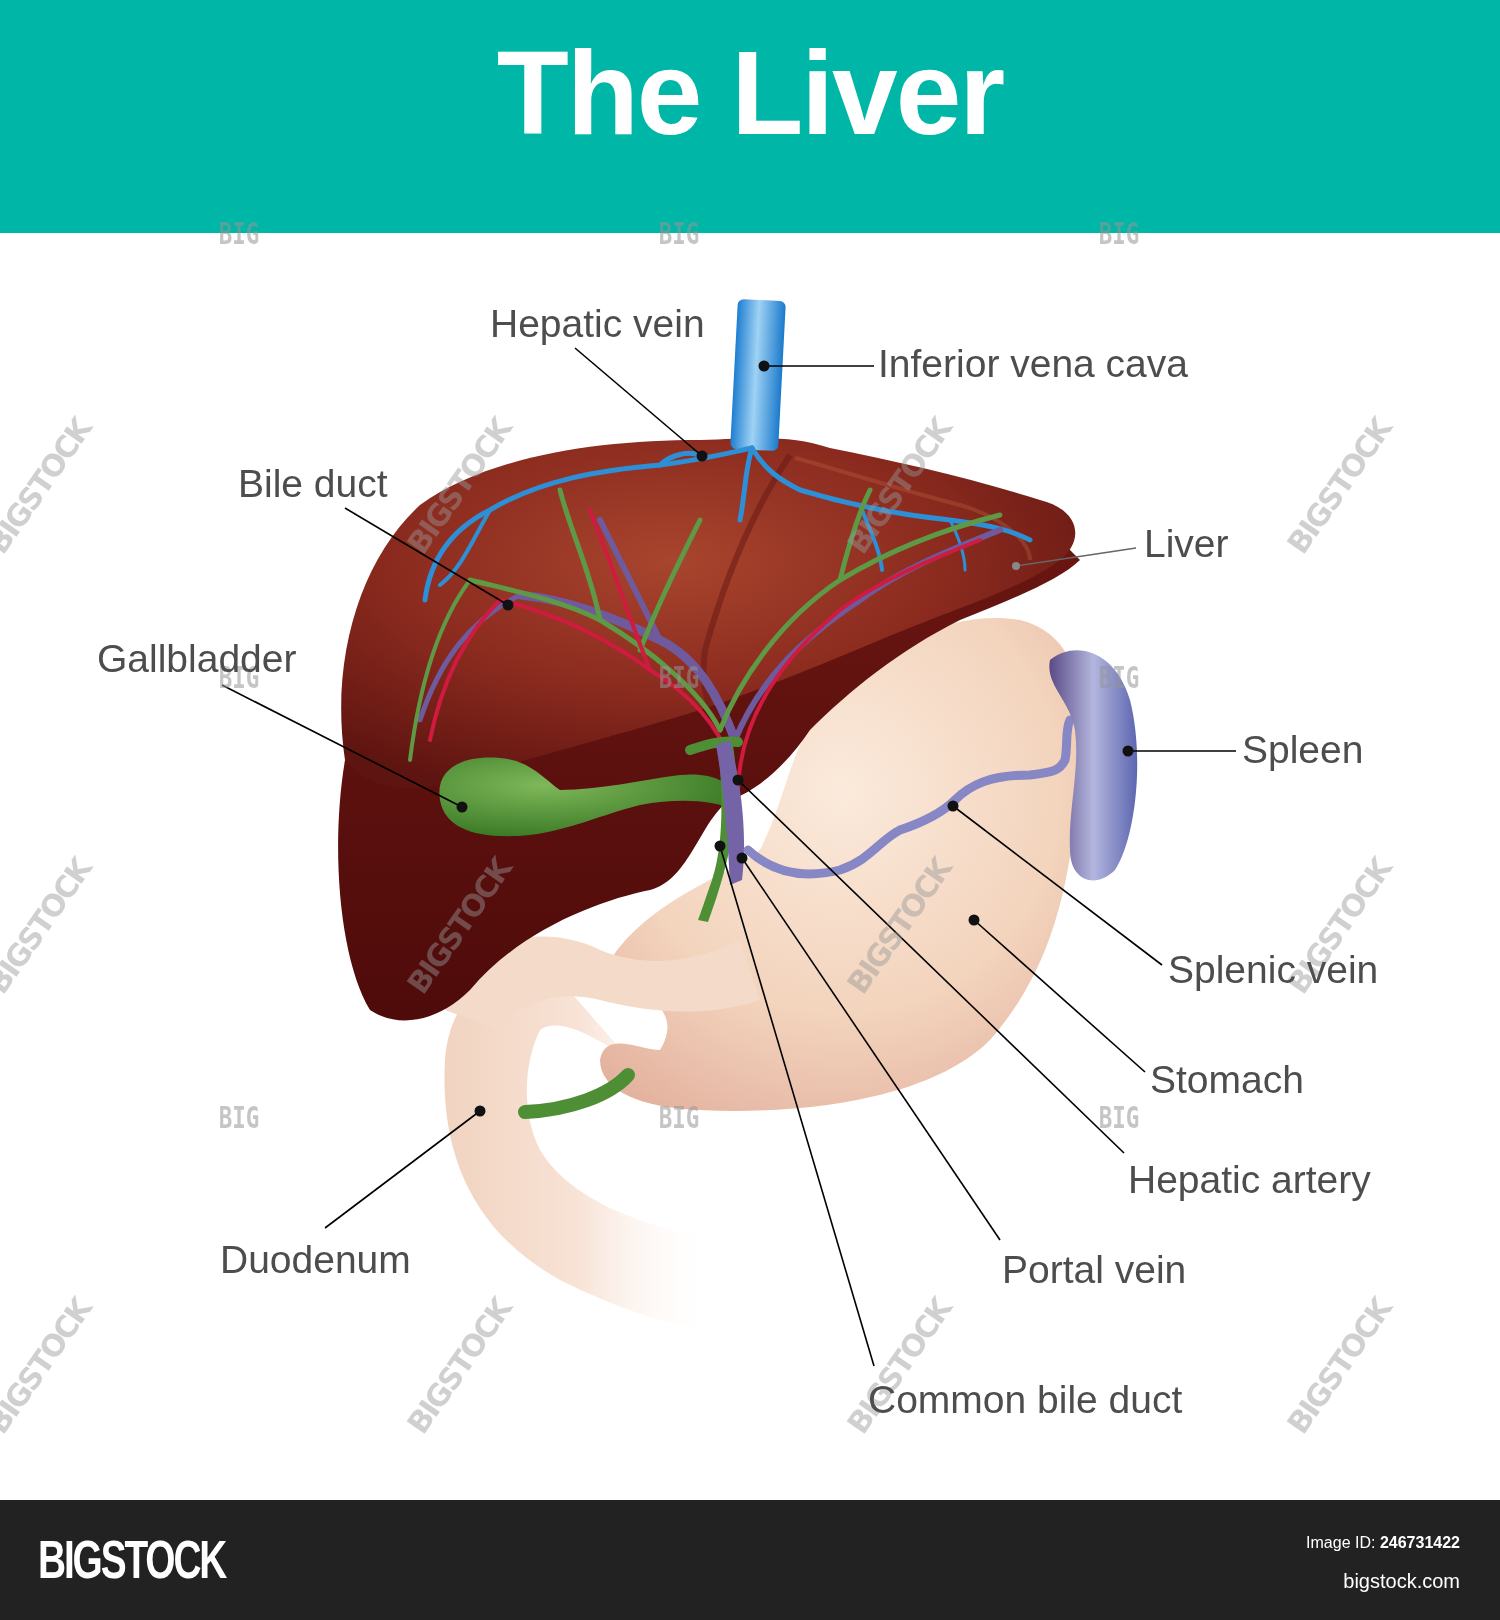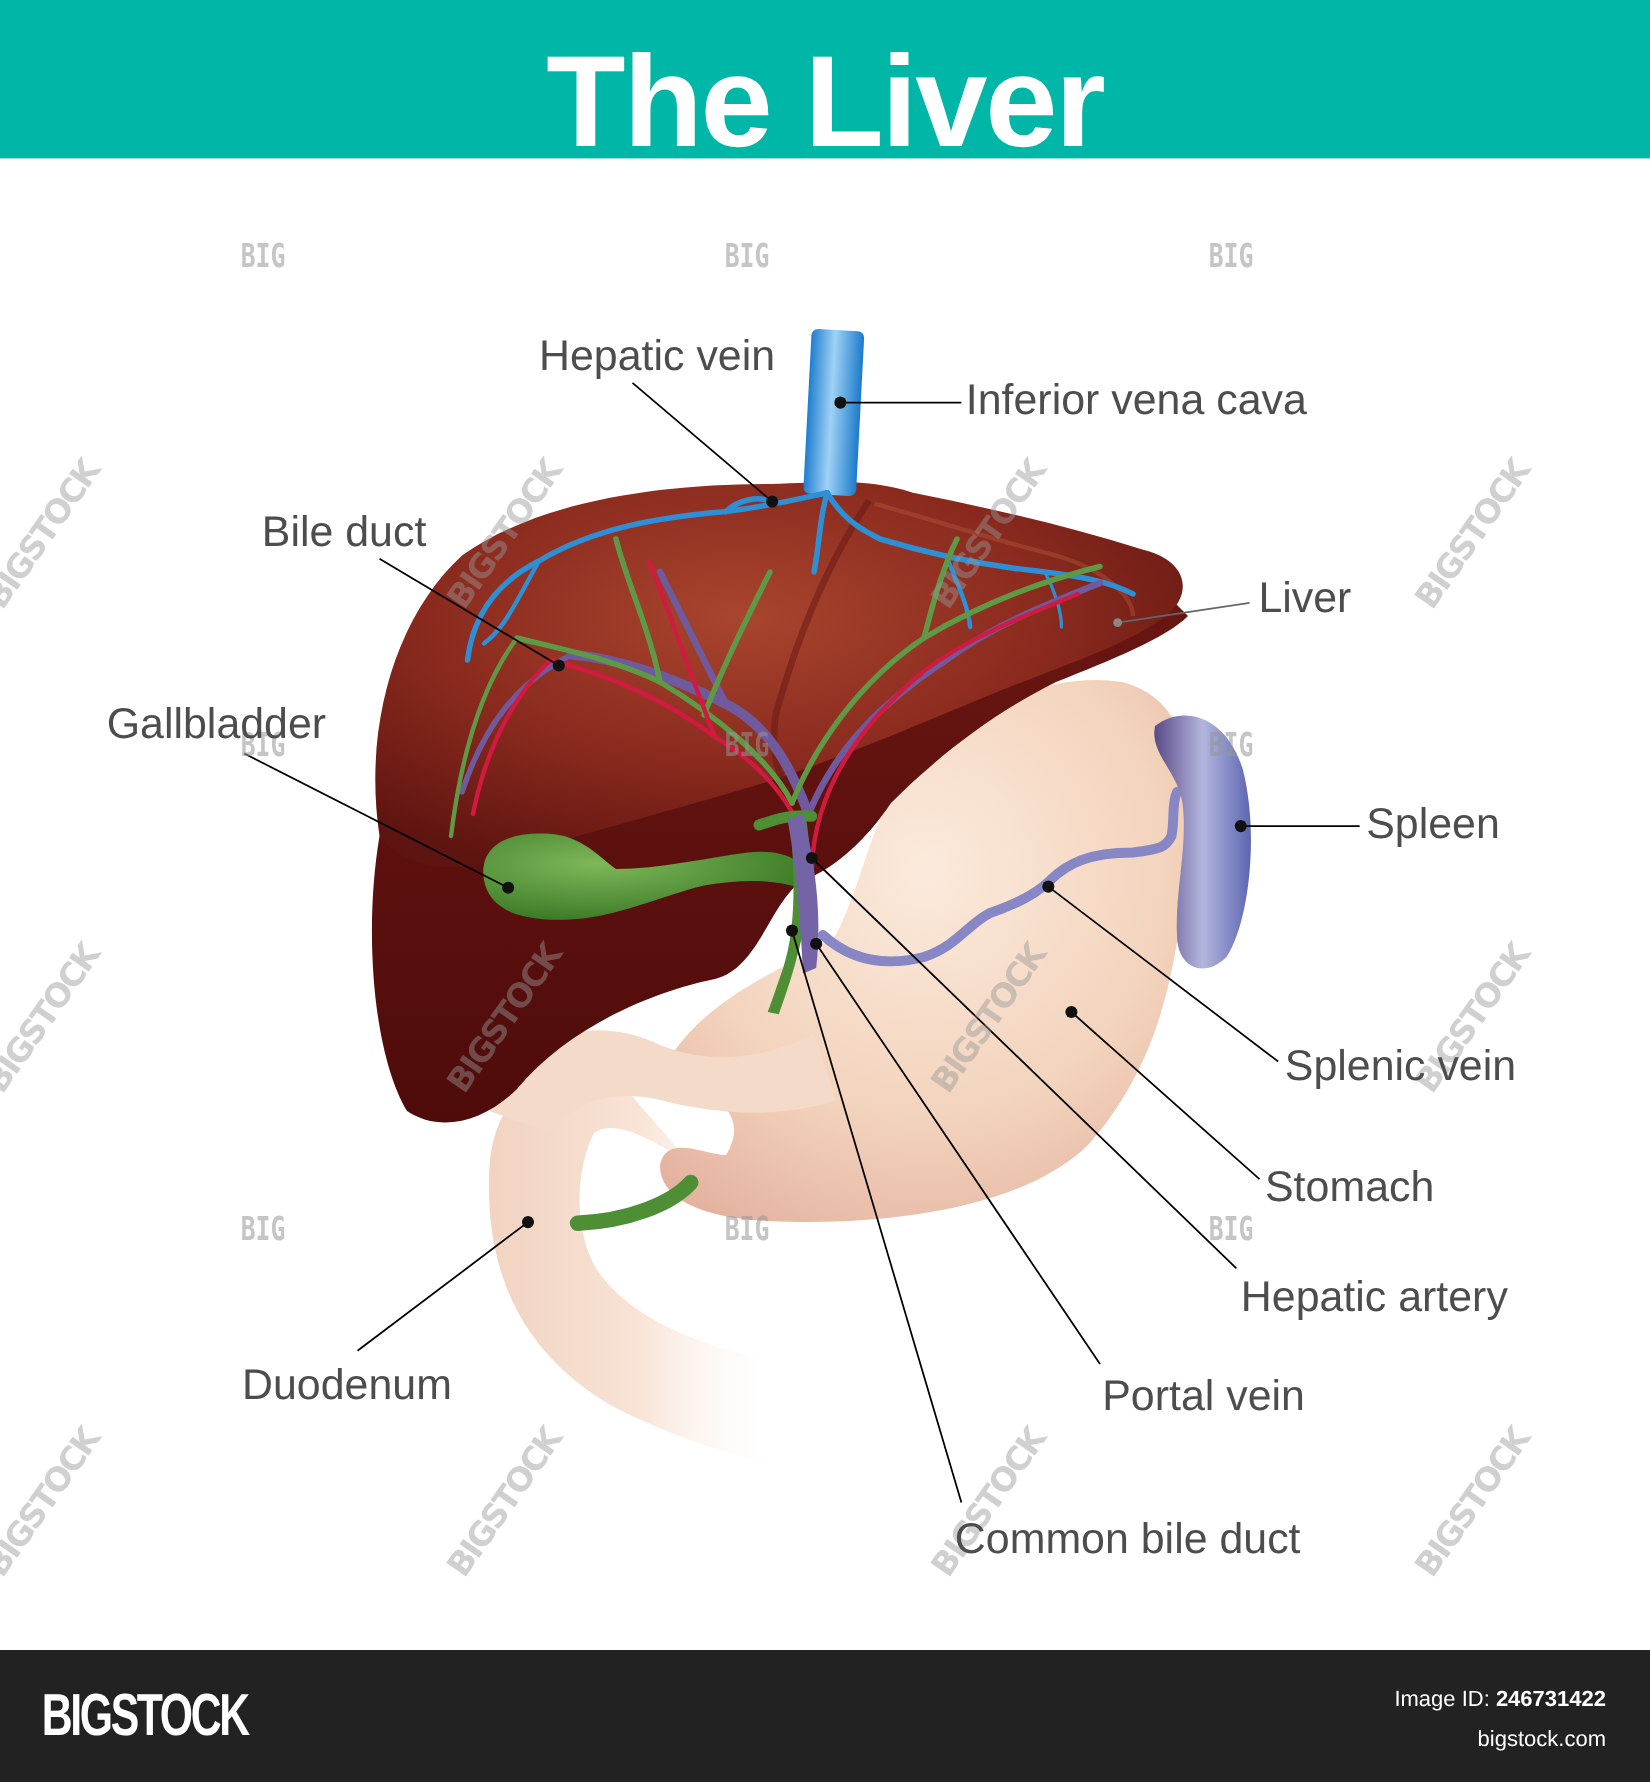--- a/index.html
+++ b/index.html
@@ -1,24 +1,24 @@
 <!DOCTYPE html>
 <html><head>
 <meta charset="utf-8">
 <style>
   html, body { margin: 0; padding: 0; }
   body { width: 1500px; height: 1620px; position: relative; overflow: hidden; background: #ffffff; font-family: "Liberation Sans", sans-serif; }
-  .header { position: absolute; left: 0; top: 0; width: 1500px; height: 144px; background: #00b6a6; }
+  .header { position: absolute; left: 0; top: 0; width: 1500px; height: 233px; background: #00b6a6; }
   .title { position: absolute; left: 0; top: 28px; width: 1500px; text-align: center; color: #ffffff; font-family: "Liberation Sans", sans-serif; font-weight: bold; font-size: 118px; line-height: 130px; letter-spacing: -2px; }
   .label { position: absolute; color: #4d4d4d; font-family: "Liberation Sans", sans-serif; font-size: 39px; line-height: 44px; white-space: nowrap; }
   .wm { position: absolute; color: rgba(150,150,150,0.45); font-family: "DejaVu Sans", sans-serif; font-weight: bold; font-size: 30px; letter-spacing: -2px; transform: rotate(-55deg); transform-origin: left top; pointer-events: none; }
   .wm-big { position: absolute; color: rgba(150,150,150,0.55); font-family: "DejaVu Sans Mono", monospace; font-weight: bold; font-size: 30px; transform: scaleX(0.75); pointer-events: none; }
   .footer { position: absolute; left: 0; top: 1500px; width: 1500px; height: 120px; background: #222222; }
   .brand { position: absolute; left: 38px; top: 28px; color: #ffffff; font-family: "Liberation Sans", sans-serif; font-weight: bold; font-size: 54px; letter-spacing: -3px; transform: scaleX(0.72); transform-origin: left center; }
-  .imgid { position: absolute; right: 40px; top: 34px; color: #ffffff; font-family: "Liberation Sans", sans-serif; font-size: 20px; text-align: right; }
+  .imgid { position: absolute; right: 40px; top: 34px; color: #ffffff; font-family: "Liberation Sans", sans-serif; font-size: 16px; text-align: right; }
   .imgid b { font-weight: bold; }
   .site { position: absolute; right: 40px; top: 70px; color: #ffffff; font-family: "Liberation Sans", sans-serif; font-size: 20px; }
 </style>
 </head>
 <body>
 
 <div class="header">
   <div class="title">The Liver</div>
 </div>
 

